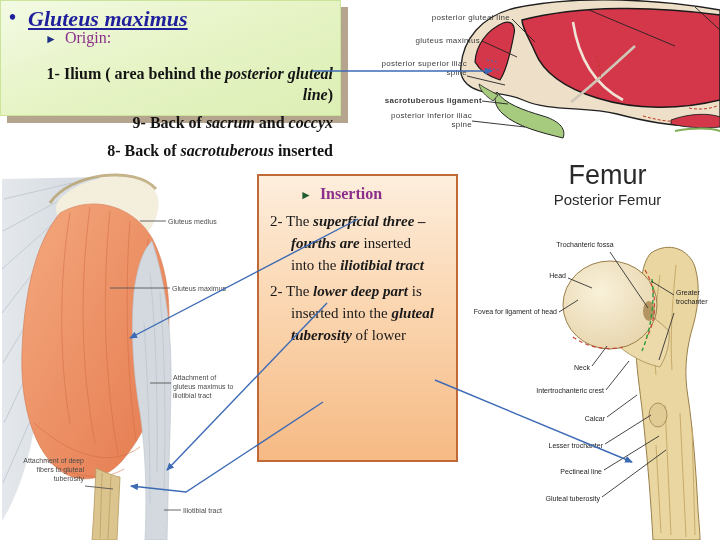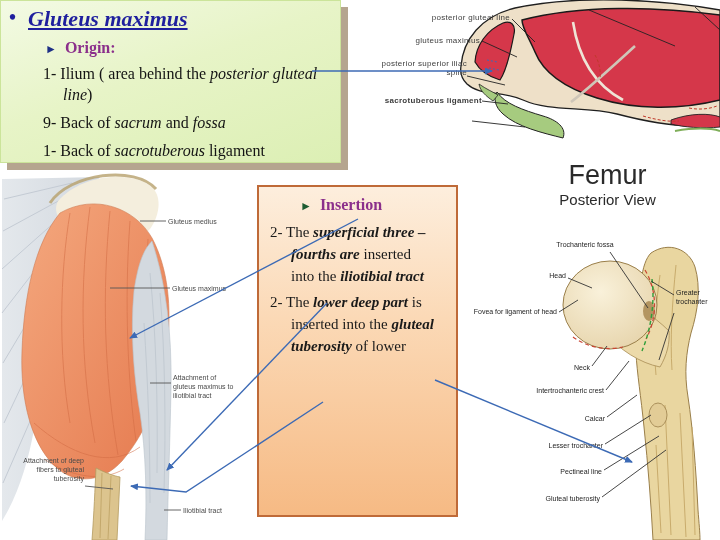--- a/index.html
+++ b/index.html
@@ -1,37 +1,37 @@
 <!DOCTYPE html>
 <html><head>
 <meta charset="utf-8">
 <style>
   html,body{margin:0;padding:0;background:#888;}
   .slide{position:relative;width:720px;height:540px;background:#fff;overflow:hidden;
          font-family:"Liberation Serif",serif;}
   
-  .origin-box{position:absolute;left:0;top:0;width:341px;height:163px;
+  .origin-box{position:absolute;left:0;top:0;width:341px;height:116px;
     background:linear-gradient(160deg,#f3fae4 0%,#e7f4c7 45%,#dcefb4 100%);
     border:1px solid #cbe49a;box-shadow:7px 7px 0 #b5a58f;box-sizing:border-box;}
   .title-row{position:absolute;left:8px;top:5px;white-space:nowrap;}
   .title-bullet{color:#1f1f9e;font-size:20px;font-weight:bold;vertical-align:2px;}
   .origin-title{display:inline-block;margin-left:12px;color:#1f1f9e;font-size:22px;
     font-weight:bold;font-style:italic;text-decoration:underline;}
-  .origin-header-row{position:absolute;left:44px;top:38px;font-size:16px;font-weight:bold;}
+  .origin-header-row{position:absolute;left:44px;top:28px;font-size:16px;font-weight:normal;}
   .chevron{color:#1d2f86;font-size:12px;margin-right:8px;}
   .chevron.green{color:#1e5c32;}
   .origin-header{color:#8b2f8b;}
   .origin-items{position:absolute;left:42px;top:62px;width:290px;font-size:16px;
-    font-weight:normal;color:#141414;line-height:21px;}
+    font-weight:bold;color:#141414;line-height:21px;text-align:right;}
   .o-item{padding-left:20px;text-indent:-20px;margin-bottom:7px;}
   .it{font-style:italic;}
   
-  .insertion-box{position:absolute;left:257px;top:174px;width:201px;height:332px;
+  .insertion-box{position:absolute;left:257px;top:174px;width:201px;height:288px;
     box-sizing:border-box;border:2px solid #bf6a38;
-    background:linear-gradient(180deg,#fdeedd 0%,#fbd9b6 40%,#f6ba84 100%);margin-top:11px;}
+    background:linear-gradient(180deg,#fdeedd 0%,#fbd9b6 40%,#f6ba84 100%);}
   .insertion-header-row{position:absolute;left:41px;top:9px;font-size:16px;font-weight:bold;}
   .insertion-header{color:#8b2f8b;}
   .insertion-items{position:absolute;left:11px;top:34px;width:168px;font-size:15px;
     color:#1a1a1a;line-height:22px;}
   .i-item{padding-left:21px;text-indent:-21px;margin-bottom:4px;}
   .bi{font-weight:bold;font-style:italic;}
   
   .figure{position:absolute;}
   .fig-label{position:absolute;font-family:"Liberation Sans",sans-serif;color:#3d3d3d;}
   .pelvis-figure{left:345px;top:0;width:375px;height:150px;}
@@ -90,20 +90,21 @@
         <path d="M137,41 L172,57"></path>
         <path d="M122,76 L160,85"></path>
         <path d="M137,101 L163,104"></path>
         <path d="M127,121 L180,127"></path>
       </g>
     </svg>
     <div class="fig-label" style="left:45px;top:13px;width:120px;">posterior gluteal line</div>
     <div class="fig-label" style="left:35px;top:36px;width:100px;">gluteus maximus</div>
     <div class="fig-label" style="left:27px;top:59px;width:95px;">posterior superior iliac spine</div>
     <div class="fig-label" style="left:7px;top:96px;width:130px;font-weight:bold;">sacrotuberous ligament</div>
+    <div class="fig-label" style="left:32px;top:111px;width:95px;">posterior inferior iliac spine</div>
   </div>
 
   <div class="figure buttock-figure">
     <svg class="fig-svg" width="250" height="367" viewBox="0 0 250 367">
       <defs>
         <linearGradient id="muscleGrad" x1="0" y1="0" x2="1" y2="1">
           <stop offset="0" stop-color="#f4a87e"></stop>
             <stop offset="1" stop-color="#e5794e"></stop>
         </linearGradient>
         <linearGradient id="fasciaGrad" x1="0" y1="0" x2="1" y2="0">
@@ -157,21 +158,21 @@
     </svg>
     <div class="fig-label" style="left:168px;top:44px;">Gluteus medius</div>
     <div class="fig-label" style="left:172px;top:111px;">Gluteus maximus</div>
     <div class="fig-label" style="left:173px;top:200px;width:66px;">Attachment of gluteus maximus to iliotibial tract</div>
     <div class="fig-label" style="left:8px;top:283px;width:76px;text-align:right;">Attachment of deep fibers to gluteal tuberosity</div>
     <div class="fig-label" style="left:183px;top:333px;">Iliotibial tract</div>
   </div>
 
   <div class="figure femur-figure">
     <div class="femur-title">Femur</div>
-    <div class="femur-subtitle">Posterior View</div>
+    <div class="femur-subtitle">Posterior Femur</div>
     <svg class="fig-svg" style="top:57px;" width="265" height="325" viewBox="0 0 265 325">
       <defs>
         <radialGradient id="headGrad" cx=".4" cy=".35" r=".9">
           <stop offset="0" stop-color="#f9f1da"></stop>
             <stop offset="1" stop-color="#e2cda0"></stop>
         </radialGradient>
       </defs>
 
       <path d="M196,38 C214,26 234,34 240,52 C246,72 243,96 236,118 C231,138 229,158 233,182 C238,215 241,255 243,295 C244,308 245,318 245,325 L198,325 C196,288 193,250 189,212 C186,182 182,158 181,138 C179,115 181,88 186,66 C188,52 191,43 196,38 Z" fill="#e9d6a0" stroke="#9a7f4a" stroke-width="1"></path>
       <g stroke="#c8ab6c" stroke-width="1" fill="none">
@@ -226,22 +227,22 @@
 
   <div class="origin-box">
     <div class="title-row">
       <span class="title-bullet">•</span><span class="origin-title">Gluteus maximus</span>
     </div>
     <div class="origin-header-row">
       <span class="chevron">►</span><span class="origin-header">Origin:</span>
     </div>
     <div class="origin-items">
       <div class="o-item"><span>1- Ilium ( area behind the </span><span class="it">posterior gluteal line</span><span>)</span></div>
-      <div class="o-item"><span>9- Back of </span><span class="it">sacrum</span><span> and </span><span class="it">fossa</span></div>
-      <div class="o-item"><span>1- Back of </span><span class="it">sacrotuberous</span><span> ligament</span></div>
+      <div class="o-item"><span>9- Back of </span><span class="it">sacrum</span><span> and </span><span class="it">coccyx</span></div>
+      <div class="o-item"><span>8- Back of </span><span class="it">sacrotuberous</span><span> inserted</span></div>
     </div>
   </div>
 
   <div class="insertion-box">
     <div class="insertion-header-row">
       <span class="chevron green">►</span><span class="insertion-header">Insertion</span>
     </div>
     <div class="insertion-items">
       <div class="i-item"><span>2- The </span><span class="bi">superficial three –fourths are</span><span> inserted into the </span><span class="bi">iliotibial tract</span></div>
       <div class="i-item"><span>2- The </span><span class="bi">lower deep part</span><span> is inserted into the </span><span class="bi">gluteal tuberosity</span><span> of lower</span></div>

